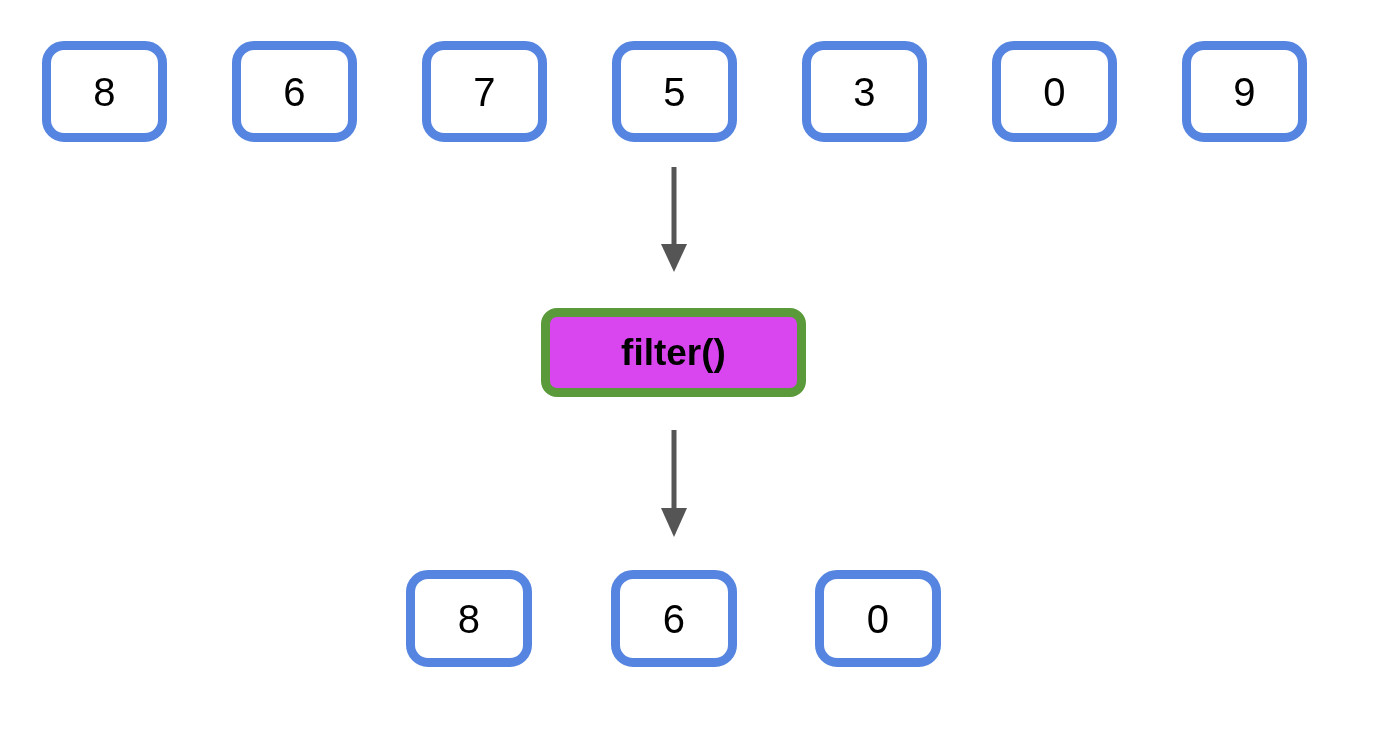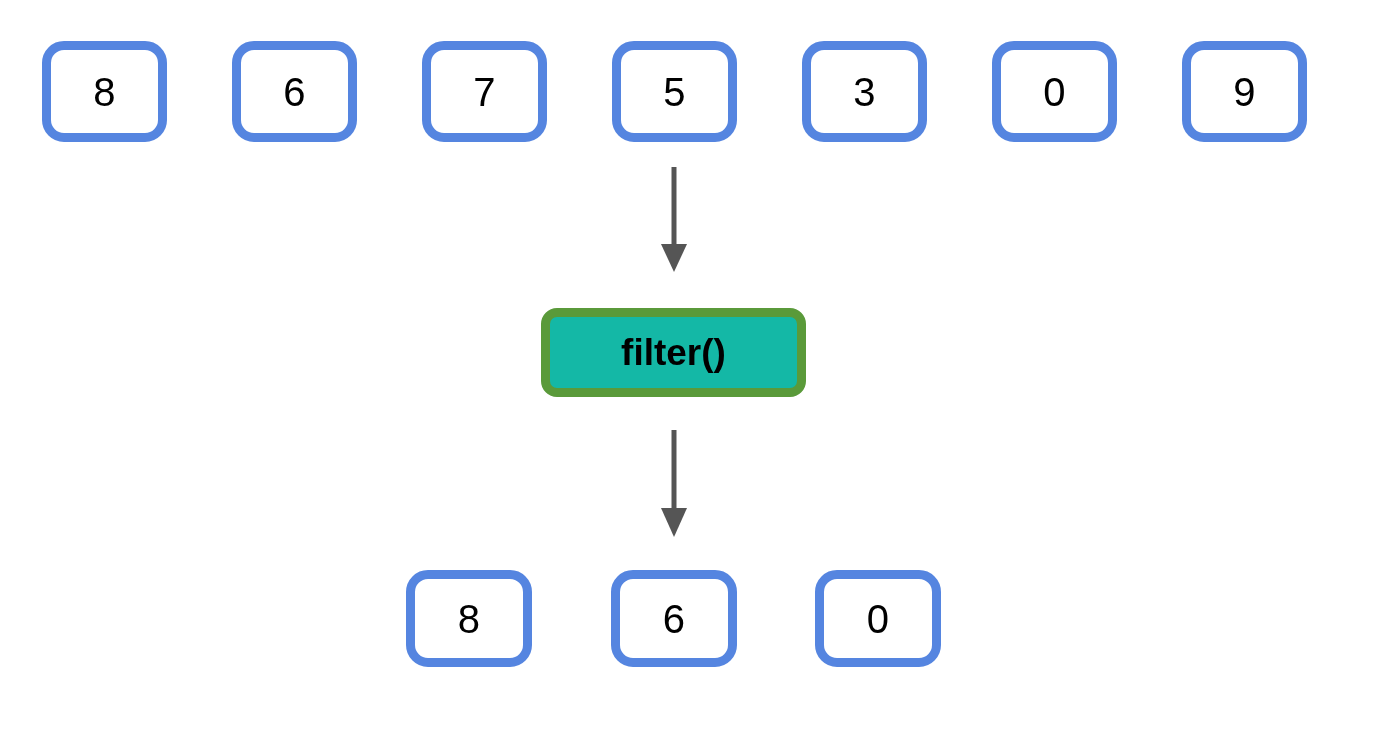--- a/index.html
+++ b/index.html
@@ -36,21 +36,21 @@
     color: #000000;
     line-height: 1;
     letter-spacing: 0.5px;
   }
   .op-box {
     position: absolute;
     box-sizing: border-box;
     display: flex;
     align-items: center;
     justify-content: center;
-    background: #14b8a6;
+    background: #d946ef;
     border: 9px solid #5A9A3A;
     border-radius: 16px;
   }
   .op-label {
     font-family: "Liberation Sans", sans-serif;
     font-size: 37px;
     font-weight: 700;
     color: #000000;
     line-height: 1;
   }

